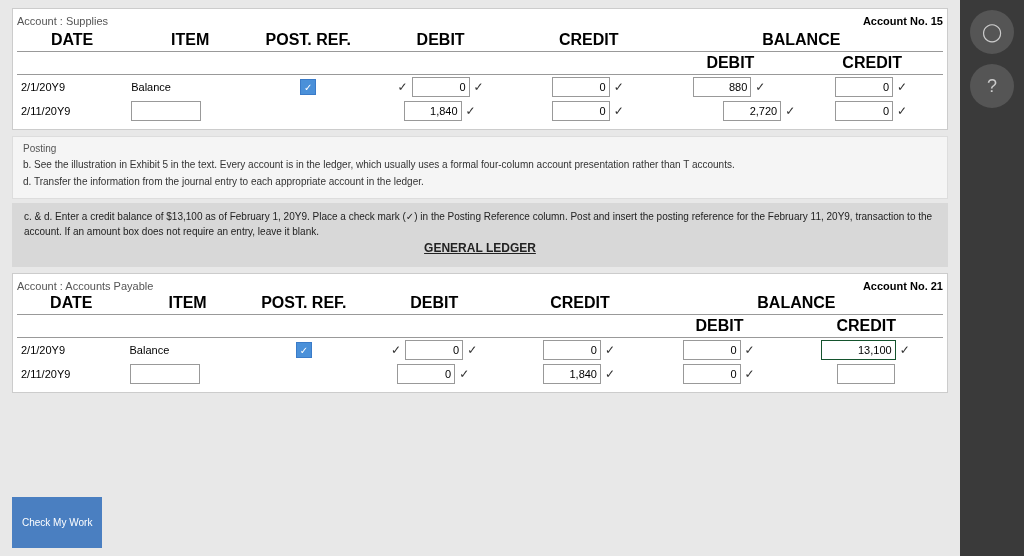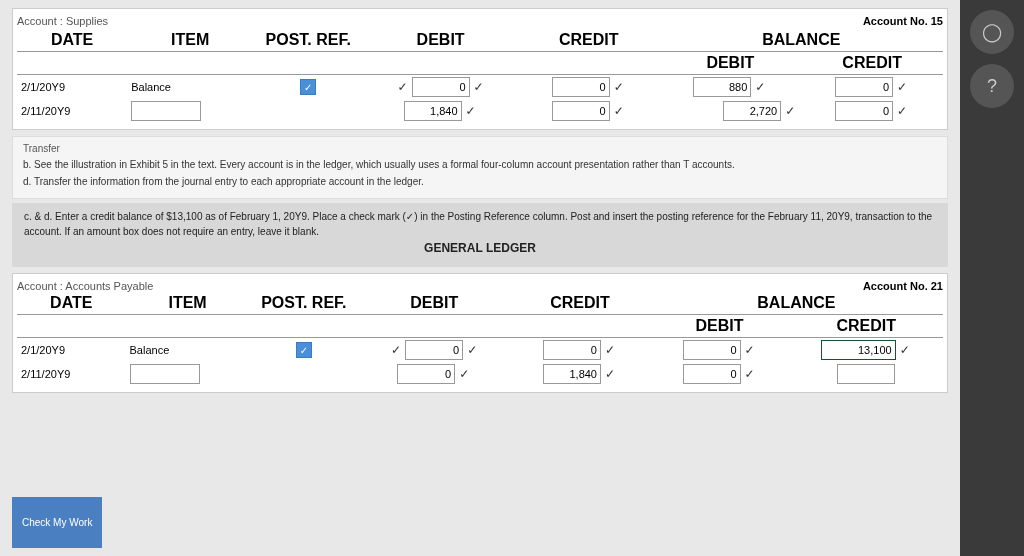--- a/index.html
+++ b/index.html
@@ -168,20 +168,21 @@
       line-height: 1.5;
       margin-bottom: 6px;
       color: #222;
     }
 
     .general-ledger-title {
       text-align: center;
       font-weight: bold;
       font-size: 12px;
       margin-bottom: 4px;
+      text-decoration: underline;
     }
 
     .check-btn {
       background: #4a7fc1;
       color: white;
       border: none;
       padding: 20px 10px;
       font-size: 10px;
       cursor: pointer;
       position: absolute;
@@ -296,21 +297,21 @@
               <input type="text" class="input-field" value="0" style="">
               <span class="check-mark">✓</span>
             </div>
           </td>
         </tr>
       </tbody>
     </table>
   </div>
 
   <div class="feedback-section">
-    <div class="feedback-label">Transfer</div>
+    <div class="feedback-label">Posting</div>
     <div class="feedback-text">b. See the illustration in Exhibit 5 in the text. Every account is in the ledger, which usually uses a formal four-column account presentation rather than T accounts.</div>
     <div class="feedback-text">d. Transfer the information from the journal entry to each appropriate account in the ledger.</div>
   </div>
 
   <div class="instruction-section">
     <p>c. &amp; d. Enter a credit balance of $13,100 as of February 1, 20Y9. Place a check mark (✓) in the Posting Reference column. Post and insert the posting reference for the February 11, 20Y9, transaction to the account. If an amount box does not require an entry, leave it blank.</p>
     <div class="general-ledger-title">GENERAL LEDGER</div>
   </div>
 
   <div class="ledger-section">

